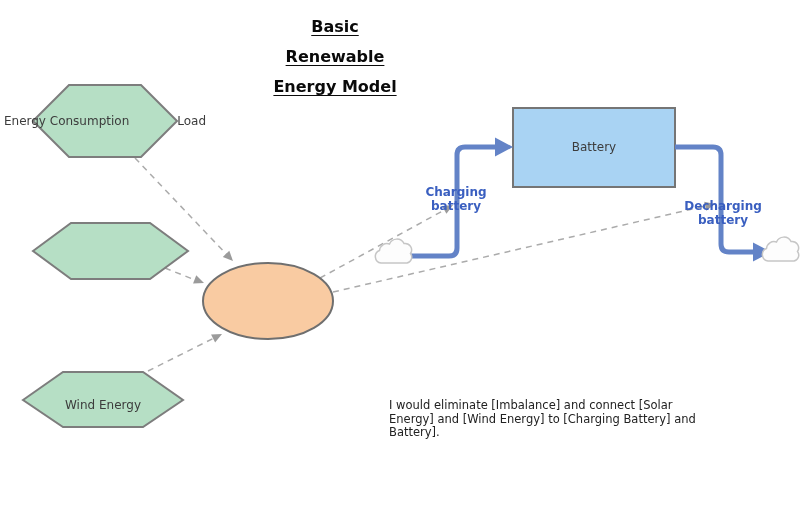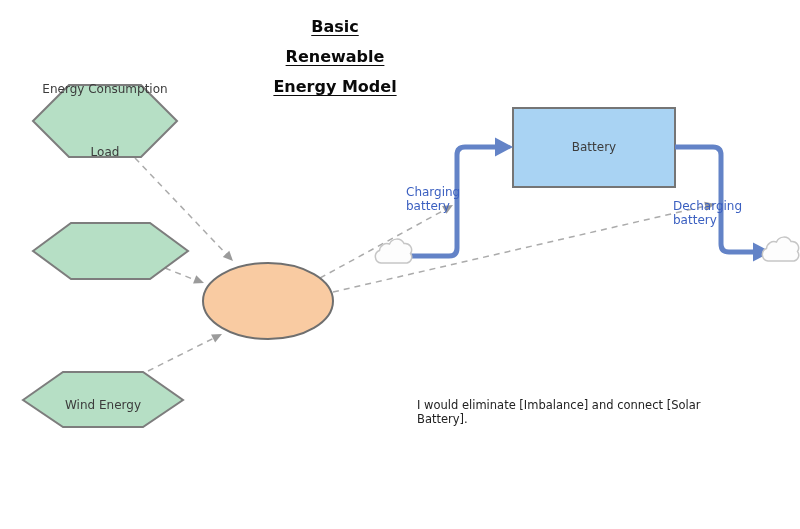--- a/index.html
+++ b/index.html
@@ -9,36 +9,36 @@
   }
   .layer { position:absolute; left:0; top:0; }
 
   .title {
     position:absolute; left:185px; top:12px; width:300px;
     text-align:center; font-size:16px; line-height:30px; font-weight:bold; color:#0a0a0a;
   }
   .title-line span { text-decoration:underline; text-underline-offset:3px; }
 
   .node-label {
-    position:absolute; display:flex; flex-direction:column;
+    position:absolute; display:flex; 
     align-items:center; justify-content:center;
     color:#3c3c3c; font-size:12px; line-height:15px; text-align:center;gap:48px;
   }
   .node-label div { white-space:nowrap; }
 
   .flow-label {
-    position:absolute; width:100px; 
-    color:#3a5fc0; font-size:12px; line-height:14px; font-weight:400;
+    position:absolute; width:100px; text-align:center;
+    color:#3a5fc0; font-size:12px; line-height:14px; font-weight:700;
   }
   .flow-label div { white-space:nowrap; }
 
   .notes {
     position:absolute; color:#222222; font-size:11.5px; line-height:13.7px;
   }
-  .notes div { white-space:nowrap;margin-left:28px; }
+  .notes div { white-space:nowrap; }
   #notes-p1 { left:389px; top:399px; }
   #notes-p2 { left:389px; top:462px; }
 </style>
 </head>
 <body>
 
 <div class="canvas">
 
   <svg class="layer" width="800" height="529" viewBox="0 0 800 529">
 
@@ -102,17 +102,18 @@
     <div>battery</div>
   </div>
 
   <div class="flow-label" style="left:673px;top:199px;">
     <div>Decharging</div>
     <div>battery</div>
   </div>
 
   <div class="notes" id="notes-p1">
     <div>I would eliminate [Imbalance] and connect [Solar</div>
+    <div>Energy] and [Wind Energy] to [Charging Battery] and</div>
     <div>Battery].</div>
   </div>
 
 
 </div>
 
 </body></html>

